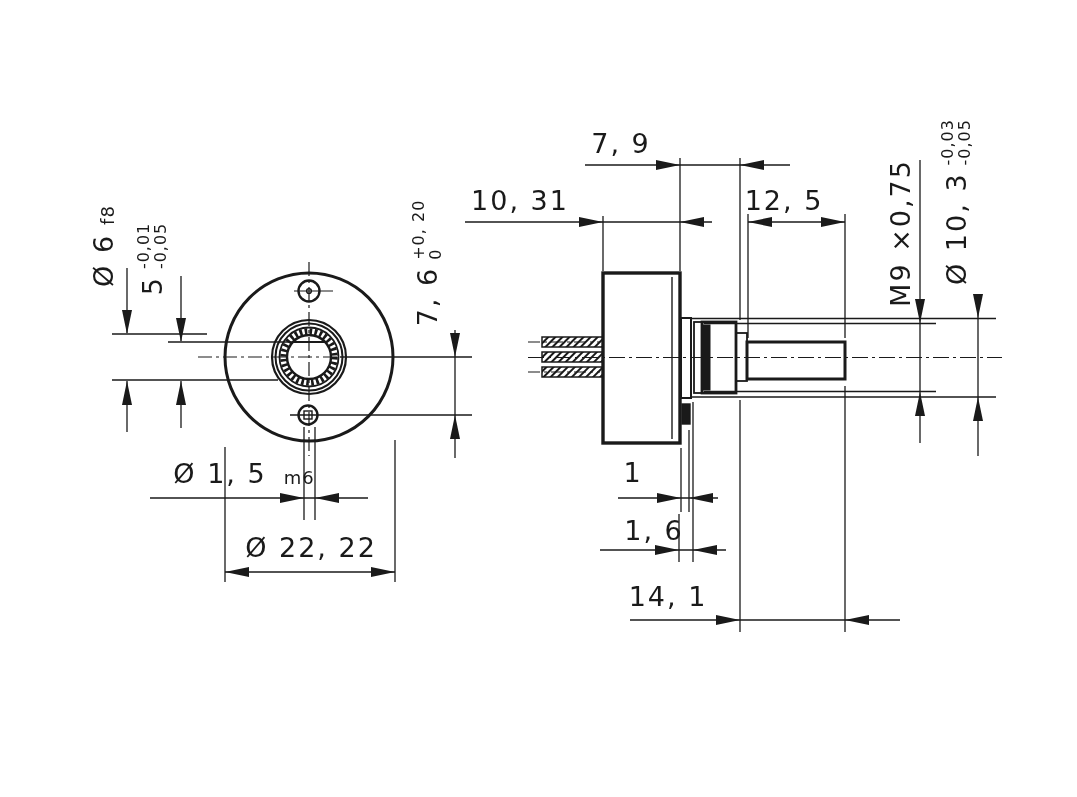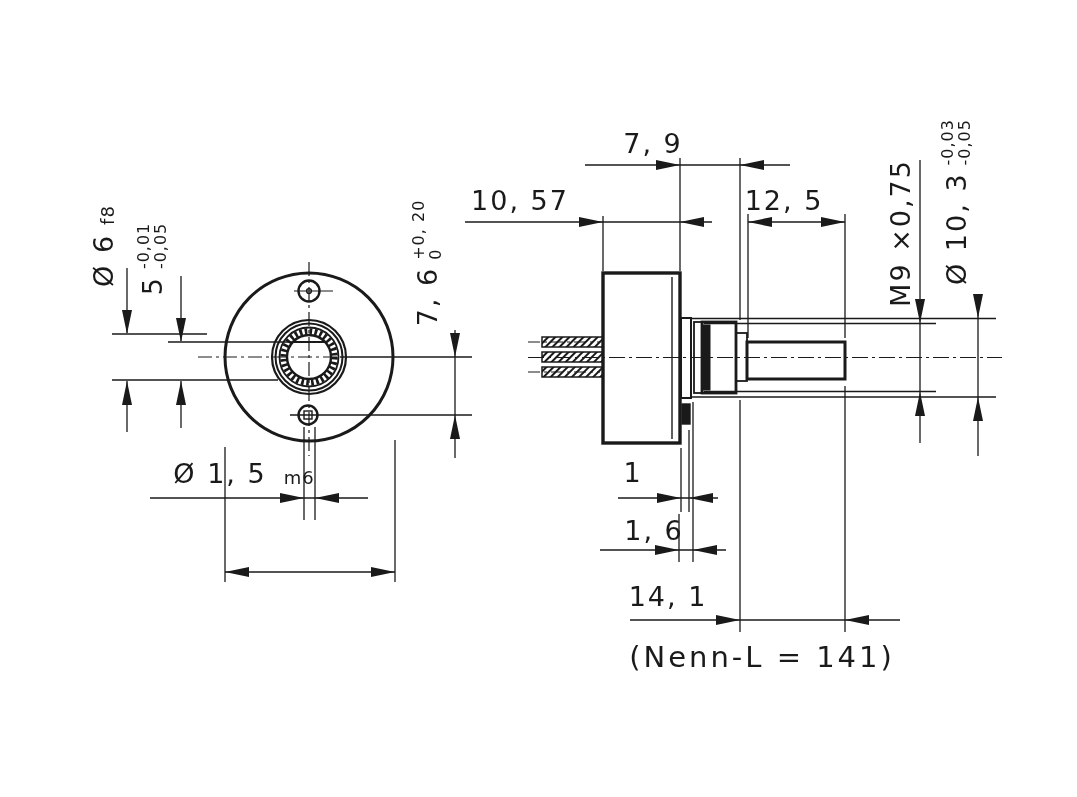--- a/index.html
+++ b/index.html
@@ -155,26 +155,29 @@
       <span>+0, 20</span>
       <span>0</span>
     </span>
   </div>
 
   <div class="lbl" style="left:244px;top:473px;gap:8px;">
     <span>Ø 1, 5</span>
     <span class="sfx">m6</span>
   </div>
 
+  <div class="lbl" style="left:311px;top:547px;">
+    <span>Ø 22, 22</span>
+  </div>
 
   <div class="lbl" style="left:520px;top:200px;">
-    <span>10, 57</span>
-  </div>
-
-  <div class="lbl" style="left:621px;top:143px;margin-left:32px;">
+    <span>10, 31</span>
+  </div>
+
+  <div class="lbl" style="left:621px;top:143px;">
     <span>7, 9</span>
   </div>
 
   <div class="lbl" style="left:784px;top:200px;">
     <span>12, 5</span>
   </div>
 
   <div class="lbl rot" style="left:900px;top:233px;">
     <span>M9 ×0,75</span>
   </div>
@@ -192,17 +195,14 @@
   </div>
 
   <div class="lbl" style="left:654px;top:530px;">
     <span>1, 6</span>
   </div>
 
   <div class="lbl" style="left:668px;top:596px;text-align:right;">
     <span>14, 1</span>
   </div>
 
-  <div class="lbl note" style="left:762px;top:657px;">
-    <span>(Nenn-L = 141)</span>
-  </div>
 
 </div>
 
 </body></html>

